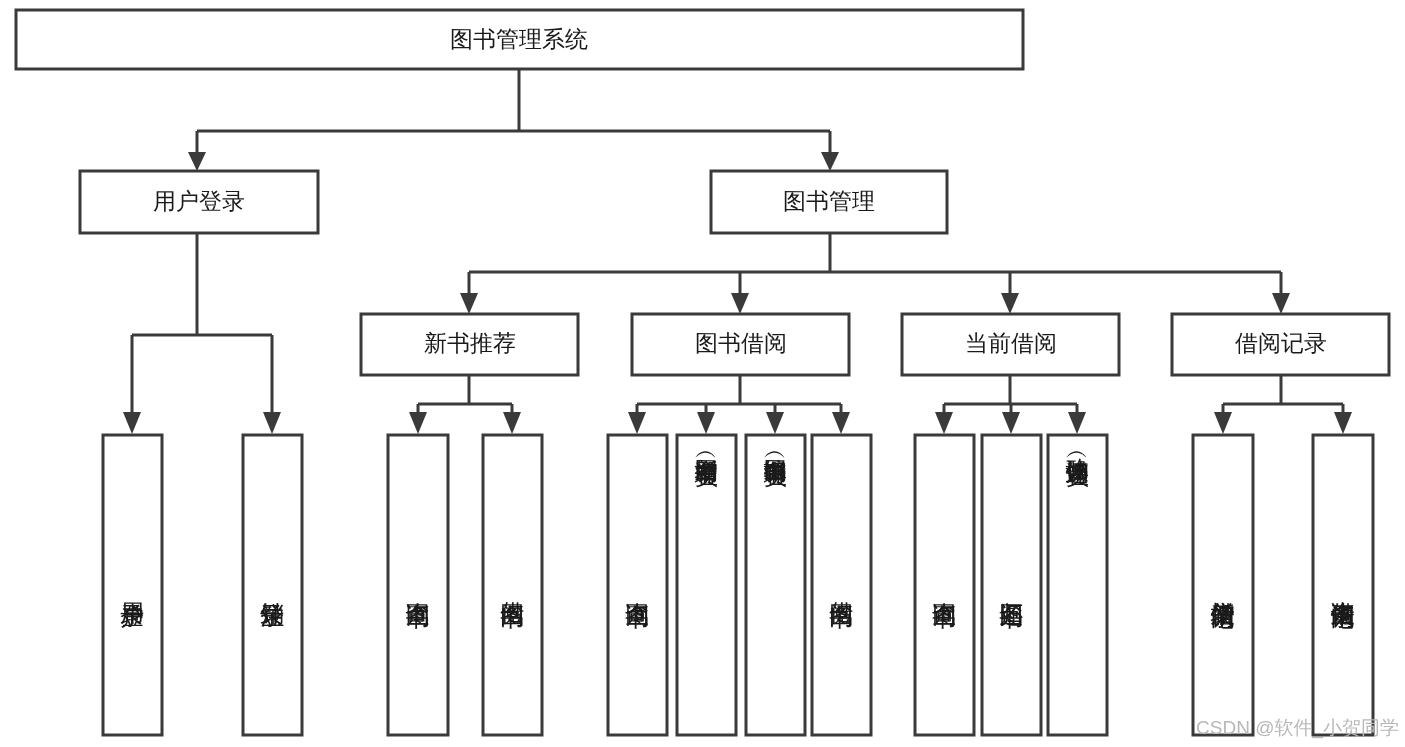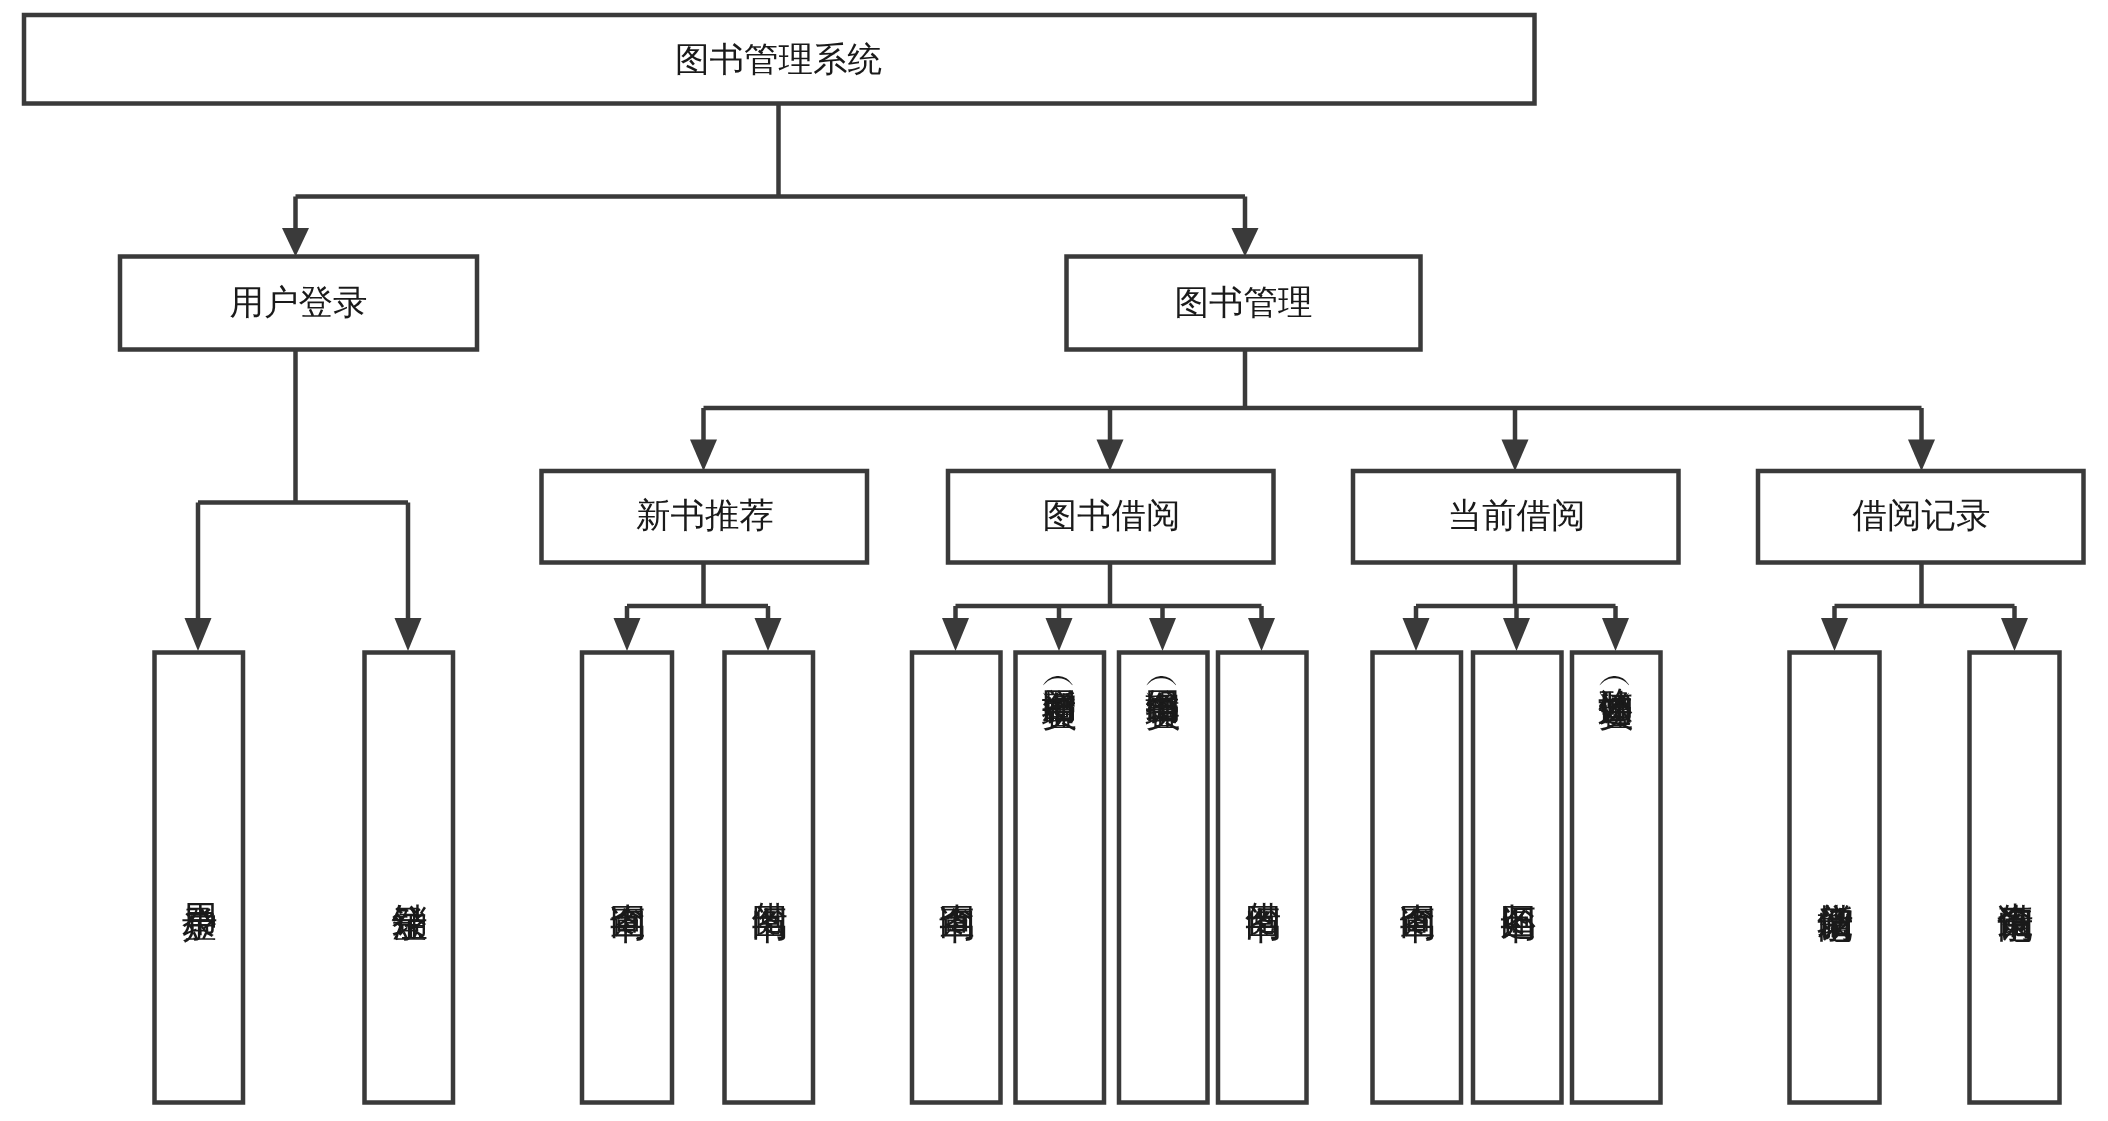--- a/index.html
+++ b/index.html
@@ -244,14 +244,15 @@
     <span class="vlabel small">确认归还（管理员）</span>
   </div>
 
   <div class="vlabel-wrap" style="left:1193px; top:435px; width:60px; height:300px;">
     <span class="vlabel">新增借阅记录</span>
   </div>
   <div class="vlabel-wrap" style="left:1313px; top:435px; width:60px; height:300px;">
     <span class="vlabel">查询借阅记录</span>
   </div>
 
+  <div class="watermark">CSDN @软件_小贺同学</div>
 
 </div>
 
 </body></html>

